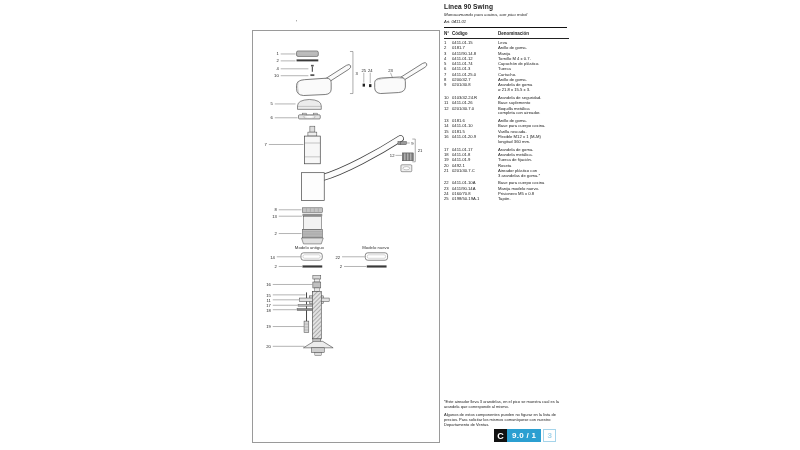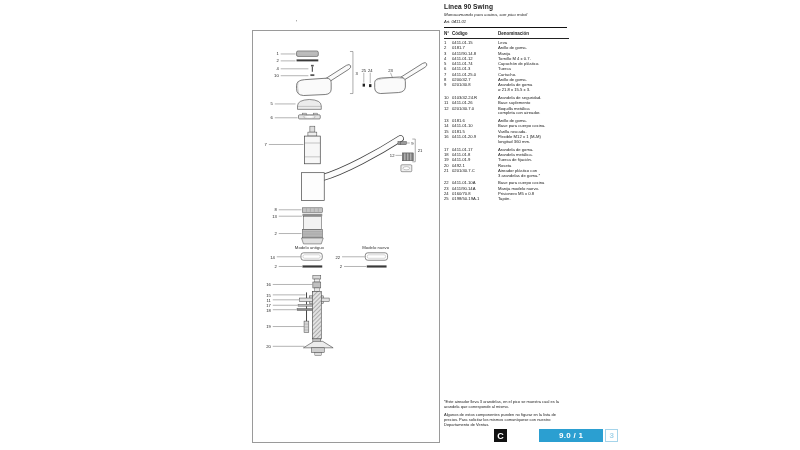--- a/index.html
+++ b/index.html
@@ -38,21 +38,21 @@
   
   .footnotes { position:absolute; left:444px; top:400px; width:123px; font-size:4px;
                line-height:1.22; color:#222; }
   .footnotes p + p { margin-top:3.5px; }
 
   
   .badge { position:absolute; left:494px; top:429px; display:flex; align-items:center; }
   .badge-c { width:13px; height:13px; background:#111; color:#fff; font-weight:bold;
              font-size:9px; display:flex; align-items:center; justify-content:center; }
   .badge-ver { height:13px; background:#2b9fd1; color:#fff; font-weight:bold; font-size:8px;
-               line-height:13px; padding:0 20px; letter-spacing:.3px;margin-left:32px; }
+               line-height:13px; padding:0 5px; letter-spacing:.3px; }
   .badge-page { height:13px; width:13px; margin-left:2px; background:#fff;
                 border:1.6px solid #a5d4ea; color:#a5d4ea; font-weight:bold; font-size:8px;
                 display:flex; align-items:center; justify-content:center; }
 </style>
 </head>
 <body>
 
 <div class="page">
 
   <div class="logo">

